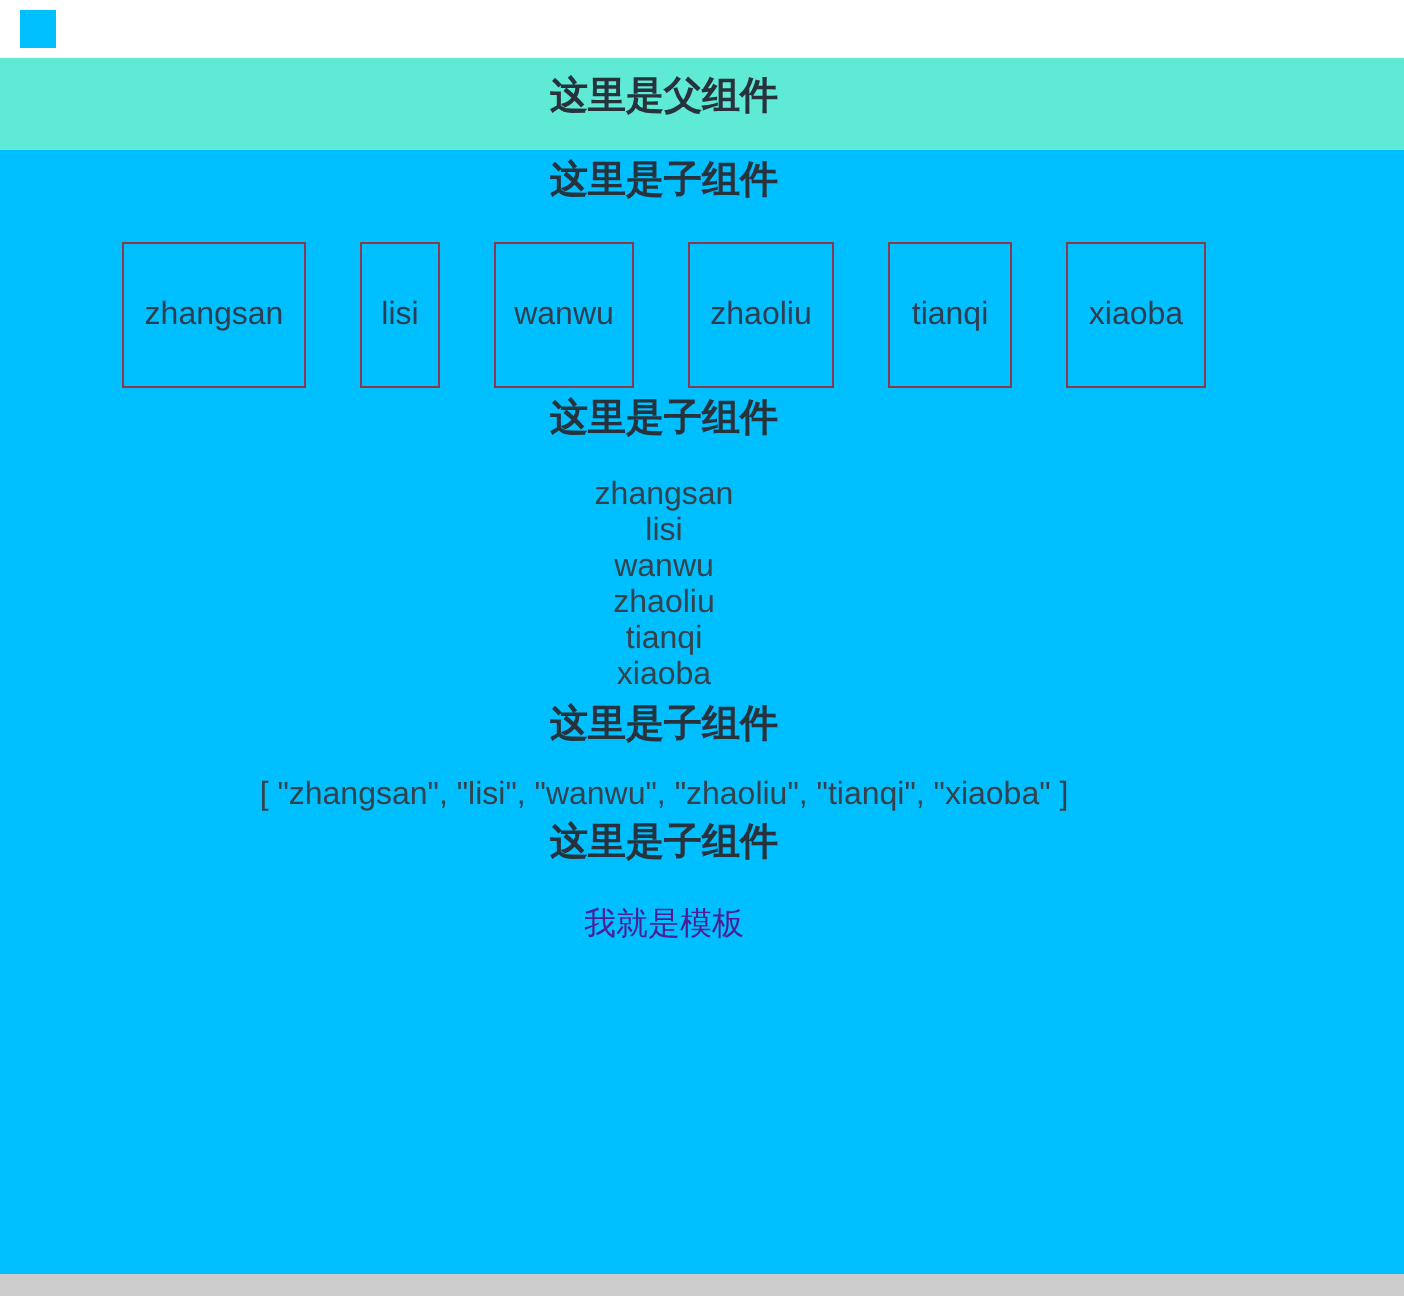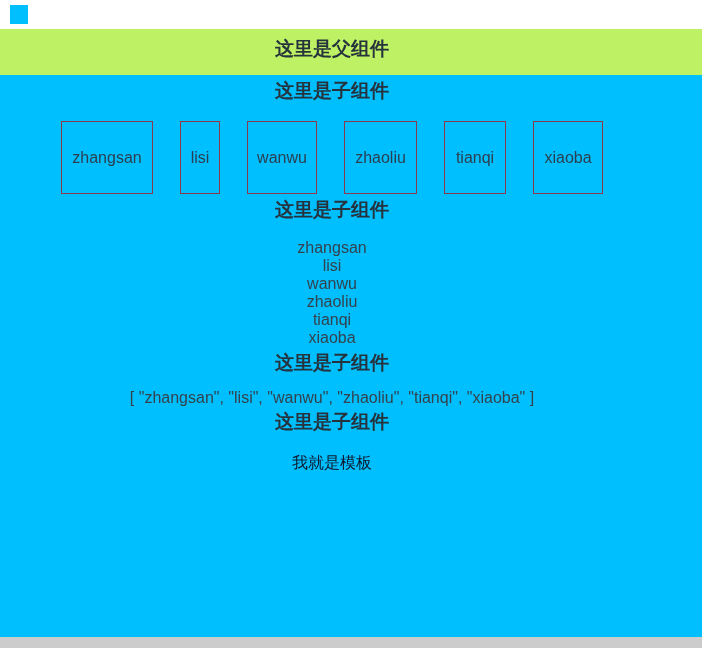--- a/index.html
+++ b/index.html
@@ -13,21 +13,21 @@
   .corner-square {
     position: absolute;
     left: 10px; top: 5px;
     width: 18px; height: 19px;
     background: #00bfff;
   }
   .spacer-top { height: 29px; background: #ffffff; }
   .center-zone { width: 664px; text-align: center; }
   .parent-bar {
     height: 46px;
-    background: #bef264;
+    background: #5eead4;
   }
   .parent-bar .center-zone {
     height: 46px;
     display: flex; align-items: center; justify-content: center;
     padding-bottom: 0;
   }
   .parent-bar h3 {
     margin: 0 0 6px 0;
     font-size: 19px; line-height: 20px; font-weight: bold;
     color: #26323c;
@@ -73,21 +73,21 @@
   .mt-h3 { margin-top: 61px; }
   .array-line {
     margin-top: 17px;
     font-size: 16px; line-height: 16px;
     color: #33424d;
   }
   .mt-h4 { margin-top: 47px; }
   .template-line {
     margin-top: 22px;
     font-size: 16px; line-height: 18px;
-    color: #0f172a;
+    color: #4c1d95;
   }
   .bottom-bar { height: 11px; background: #cccccc; }
 </style>
 </head>
 <body>
 
 <div>
   <div class="corner-square"></div>
   <div class="spacer-top"></div>
 

